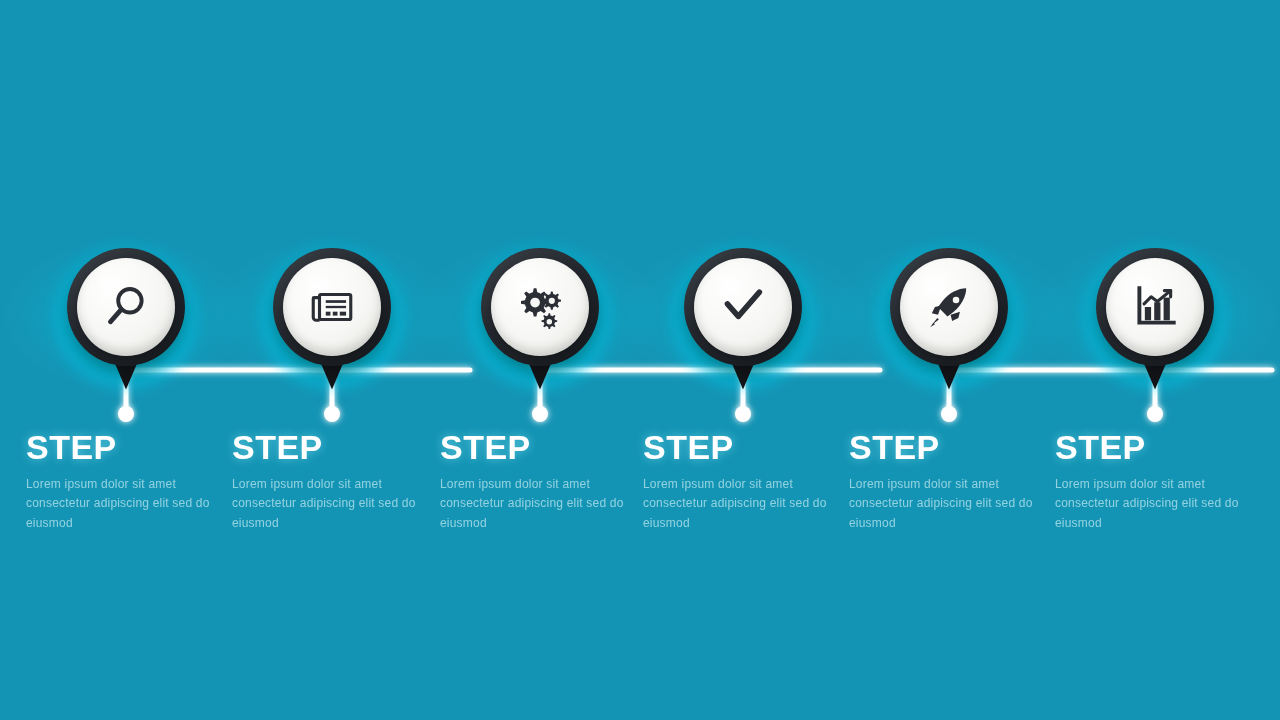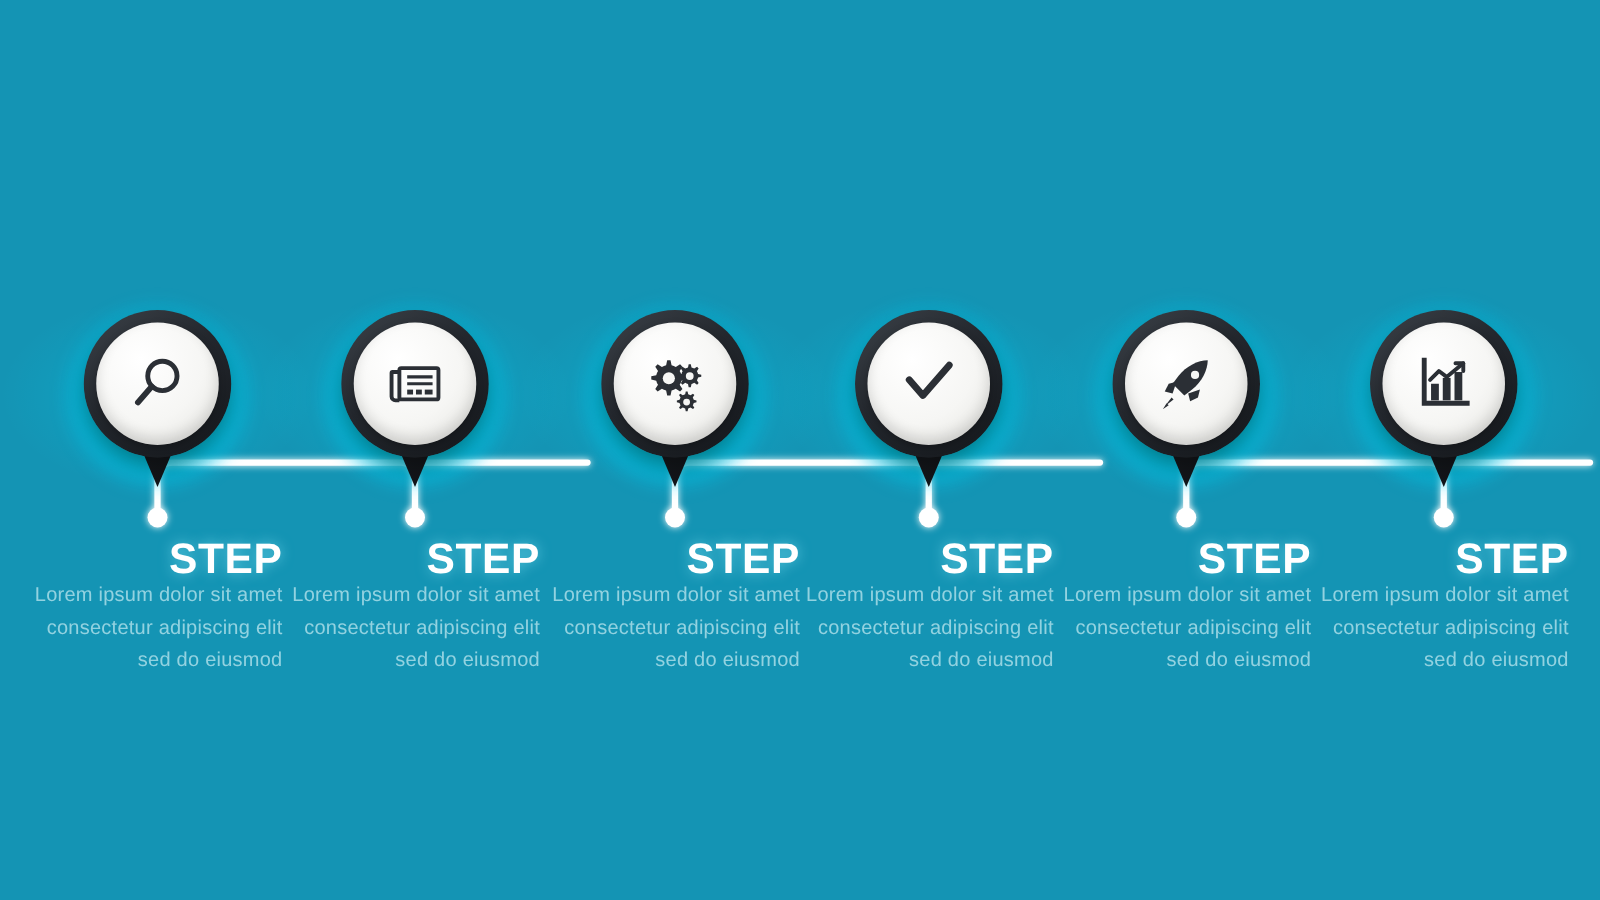--- a/index.html
+++ b/index.html
@@ -65,29 +65,30 @@
     box-shadow:inset 0 -5px 10px rgba(0,0,0,.14), 0 2px 6px rgba(0,0,0,.25);
     display:flex; align-items:center; justify-content:center;
   }
   .pin-disc svg{ width:50px; height:50px; display:block; }
 
   
   .col{
     position:absolute;
     width:200px;
     transform:translateX(-100px);
-    text-align:right;
+    text-align:left;
   }
   .col-title{
     font-size:34px; font-weight:bold; color:#ffffff;
     letter-spacing:.5px; line-height:1;
     text-shadow:0 0 10px rgba(150,240,255,.55);
   }
   .col-body{
-    font-size:16px; line-height:1.62;
+    margin-top:11px;
+    font-size:12px; line-height:1.62;
     color:rgba(225,248,252,.62);
     filter:blur(.55px);
     letter-spacing:.2px;
   }
 </style>
 </head>
 <body>
 
 <div class="bg-haze"></div>
 

